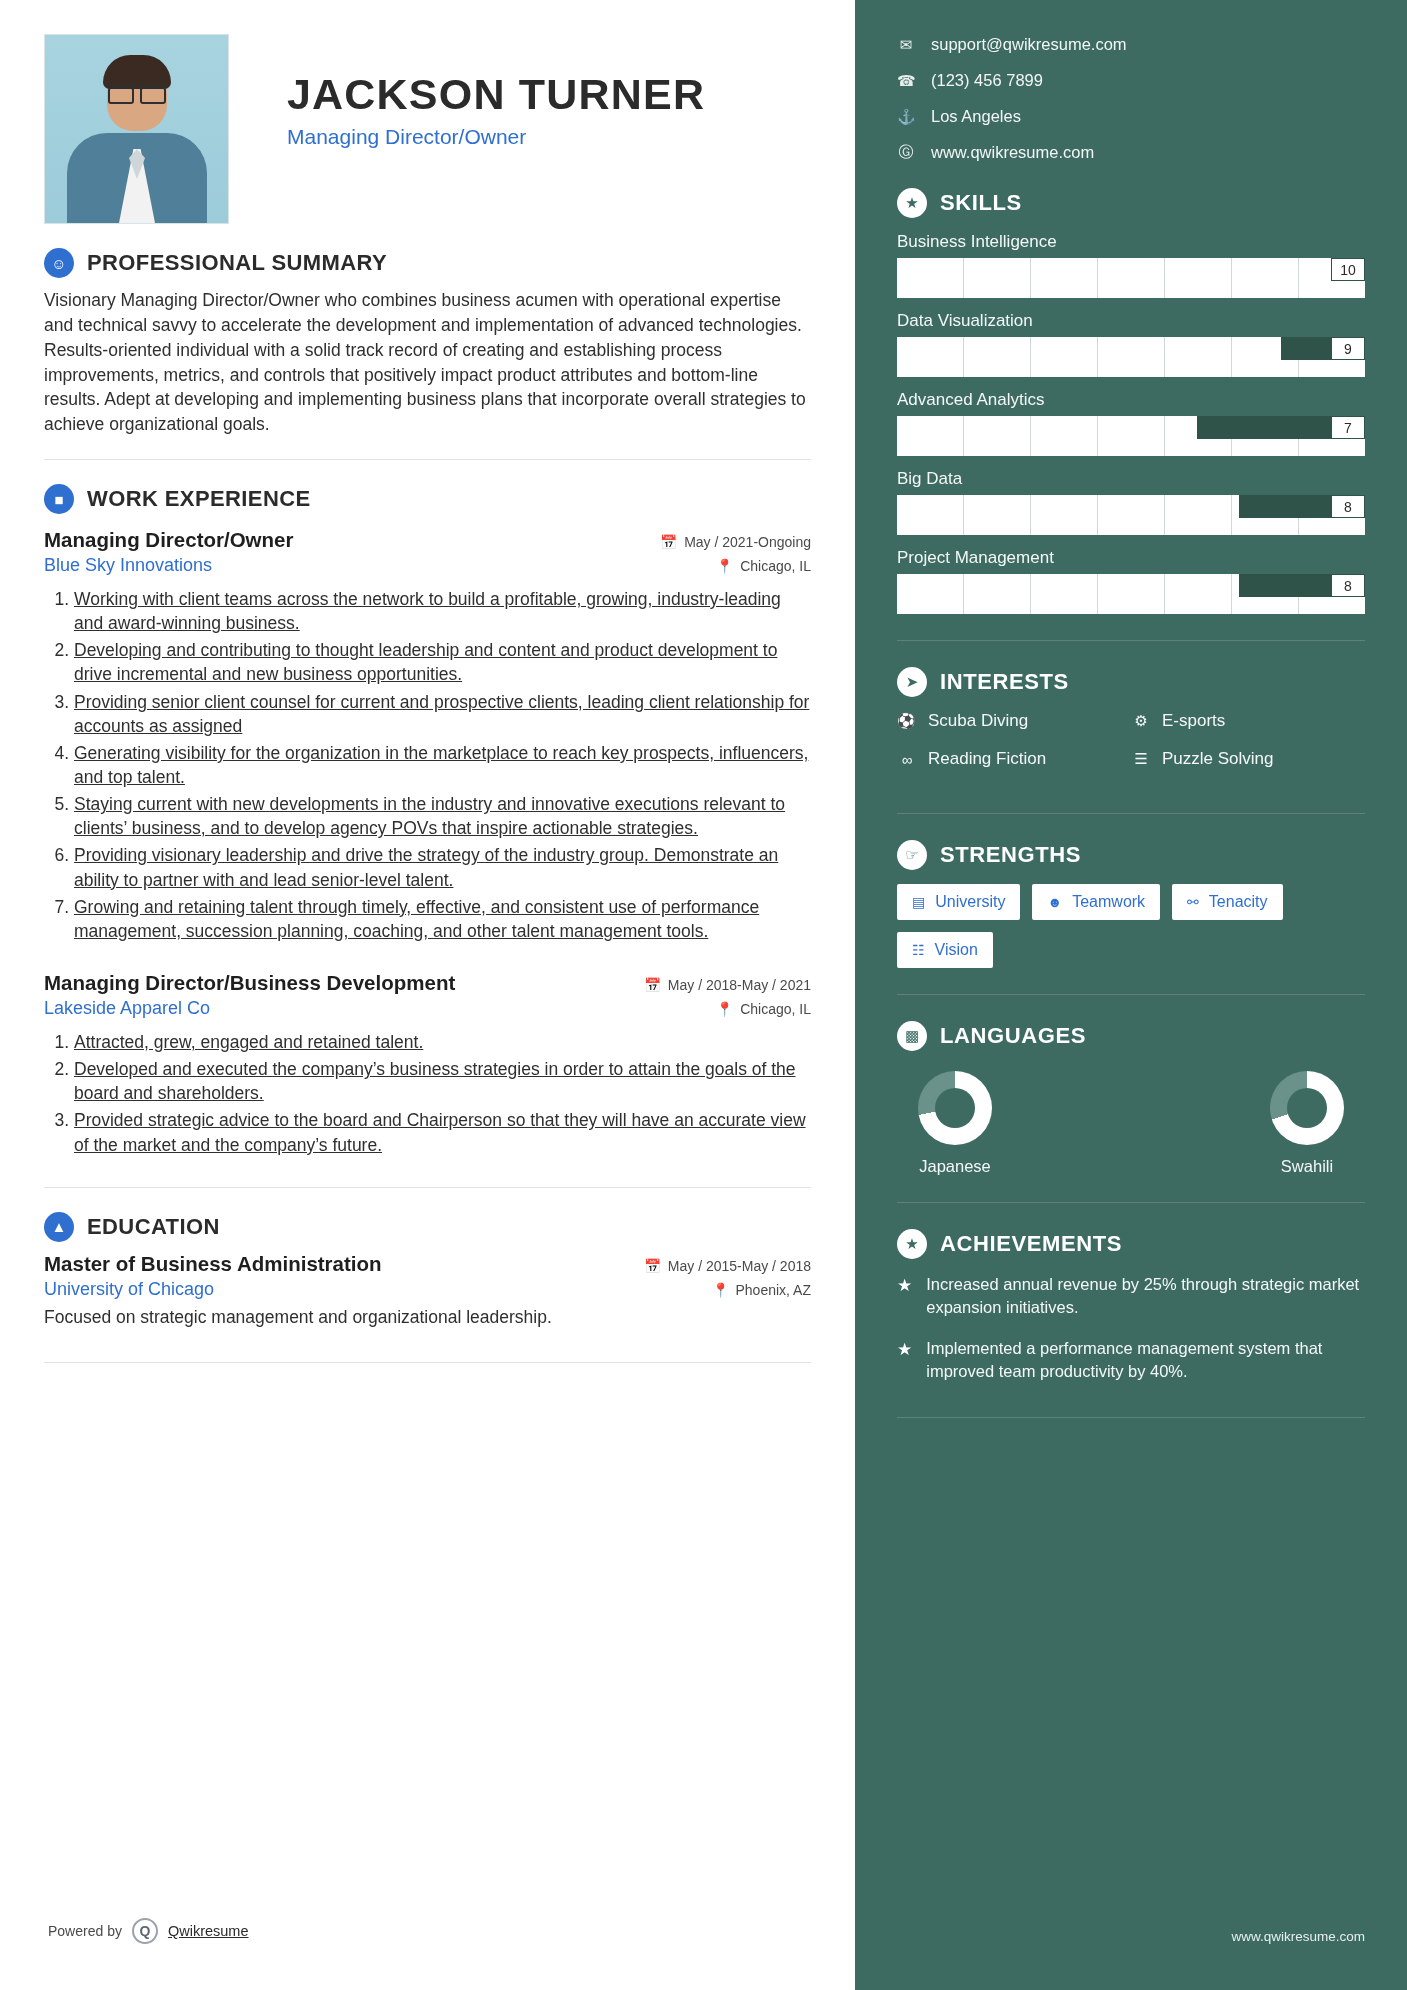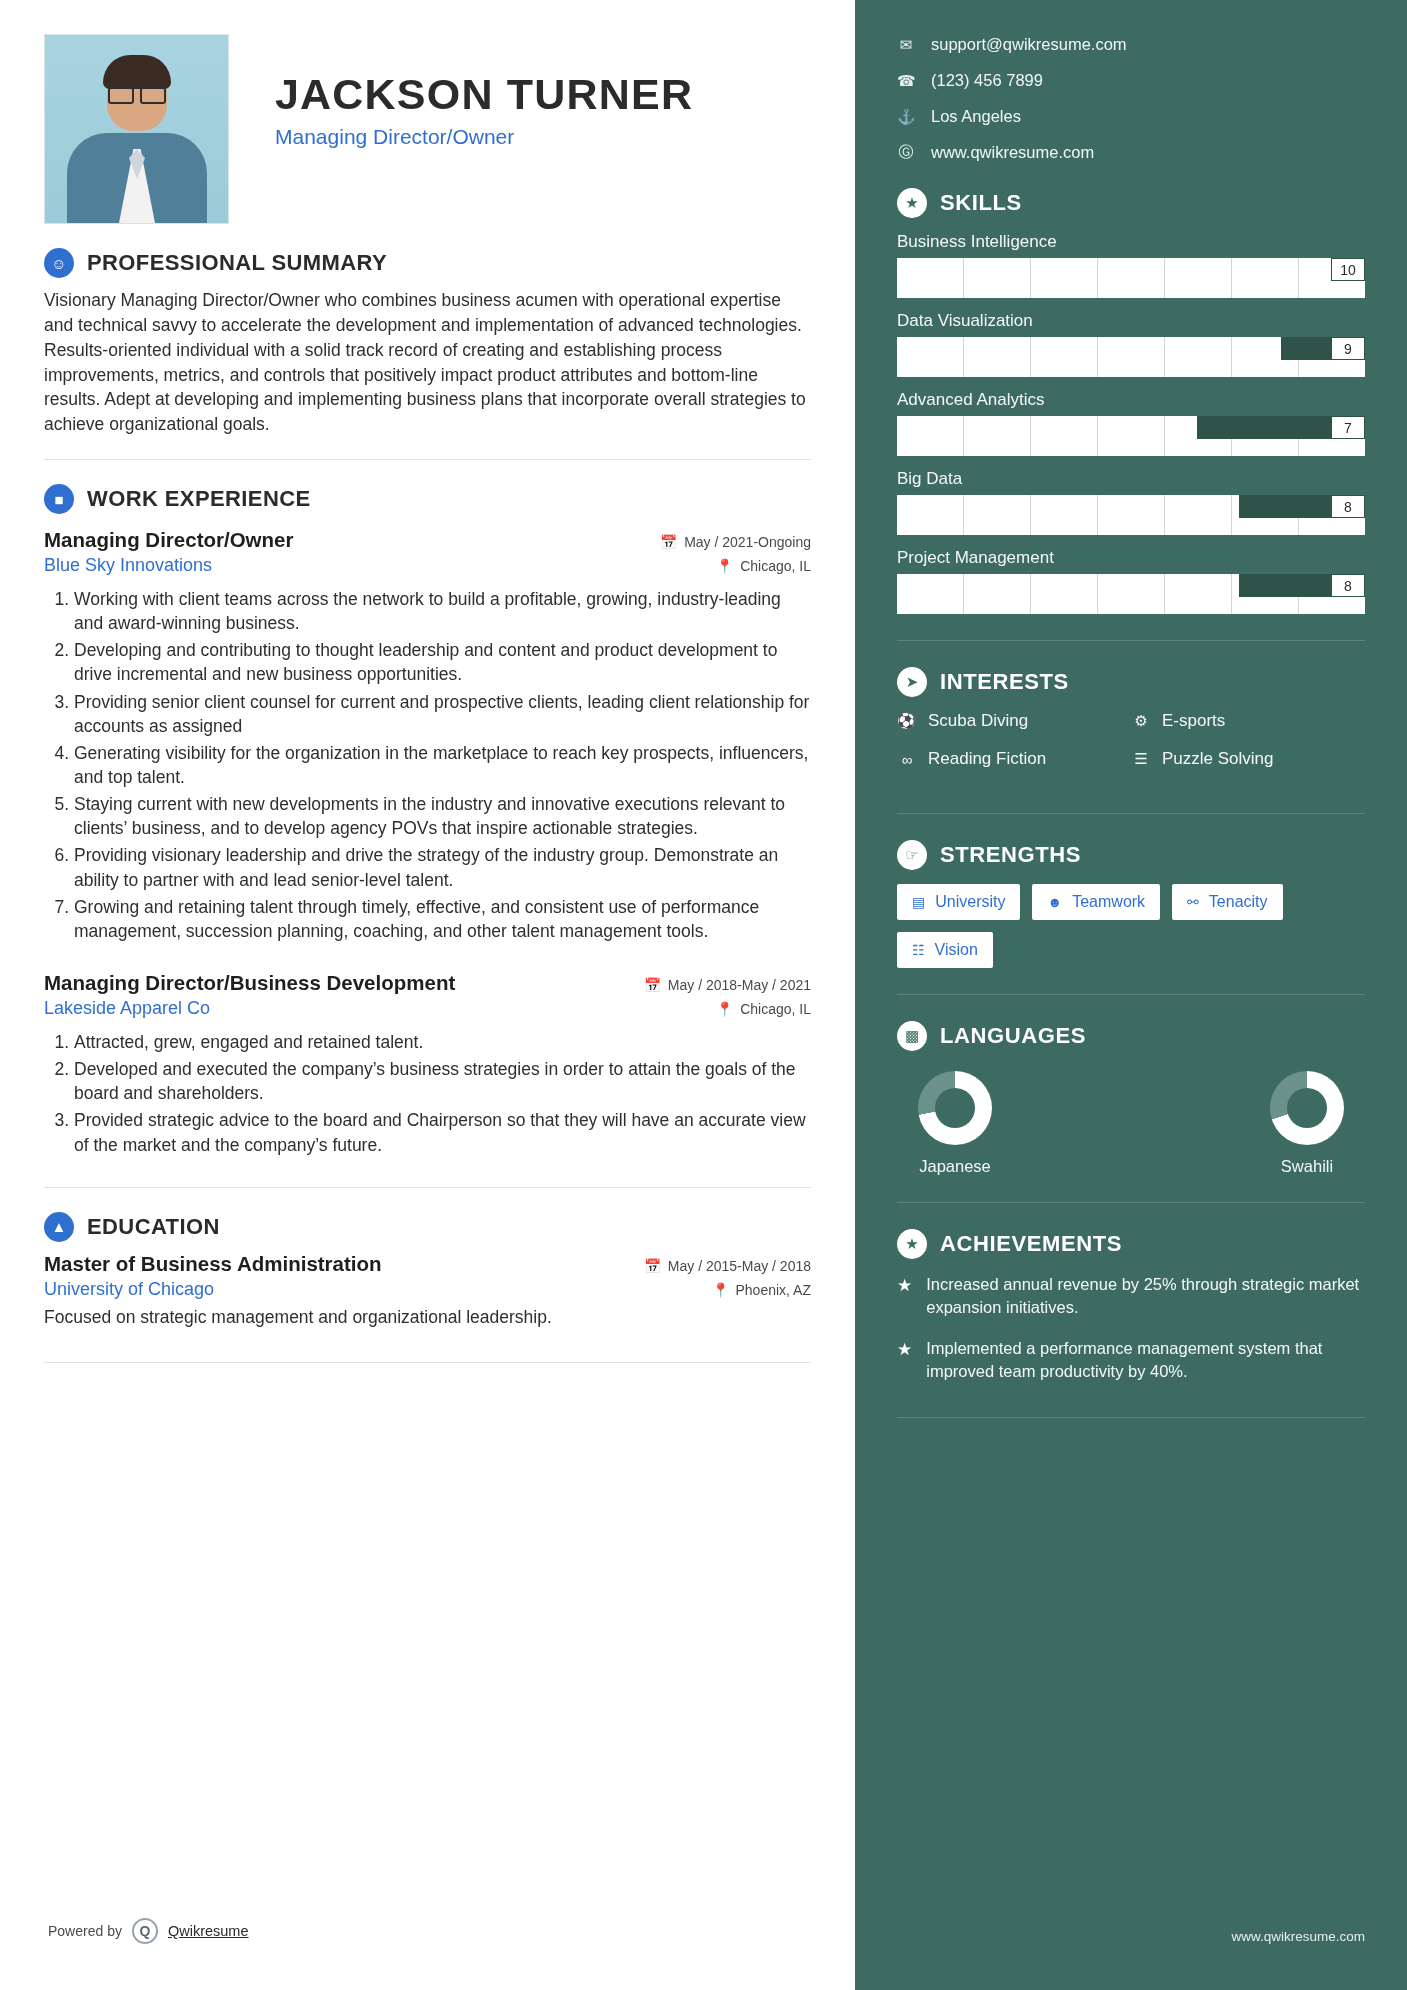--- a/index.html
+++ b/index.html
@@ -14,21 +14,21 @@
   }
   .page { display: flex; width: 1407px; height: 1990px; }
 
   
   .left {
     width: 855px;
     padding: 34px 44px 0 44px;
     position: relative;
     background: #ffffff;
   }
-  .header-row { display: flex; align-items: flex-start; gap: 0; }
+  .header-row { display: flex; align-items: flex-start; gap: 12px; }
   .photo {
     width: 185px; height: 190px;
     background: linear-gradient(180deg,#a8d4e0 0%, #9ccbd9 100%);
     border: 1px solid #d8e3e6;
     position: relative; overflow: hidden;
     flex: none;
   }
   .photo .head {
     position: absolute; left: 62px; top: 28px;
     width: 60px; height: 68px; border-radius: 30px 30px 26px 26px;
@@ -87,21 +87,21 @@
   .divider { height: 1px; background: #dde3ea; margin: 22px 0 0 0; }
 
   .job { margin-top: 14px; }
   .job-row { display: flex; justify-content: space-between; align-items: baseline; }
   .job-title { font-size: 20.5px; font-weight: bold; color: #1f1f1f; }
   .job-meta { font-size: 14px; color: #4a4a4a; display: flex; align-items: center; gap: 6px; }
   .job-company { font-size: 18px; color: #2f6fd0; }
   .job-loc { font-size: 14px; color: #4a4a4a; display: flex; align-items: center; gap: 6px; }
   .job-sub { display: flex; justify-content: space-between; align-items: baseline; margin-top: 3px; }
   ol.bullets {
-    margin: 11px 0 0 0; padding-left: 30px; font-size: 17.5px; line-height: 1.38; color: #2f2f2f;
+    margin: 11px 0 0 0; padding-left: 30px; font-size: 17.5px; line-height: 1.38; color: #2f2f2f; text-decoration: underline;
   }
   ol.bullets li { margin-bottom: 3px; }
   .edu-desc { font-size: 17.5px; color: #2f2f2f; margin-top: 7px; }
 
   .powered {
     position: absolute; bottom: 46px; left: 48px;
     display: flex; align-items: center; gap: 10px;
     font-size: 14px; color: #4a4a4a;
   }
   .qlogo {

